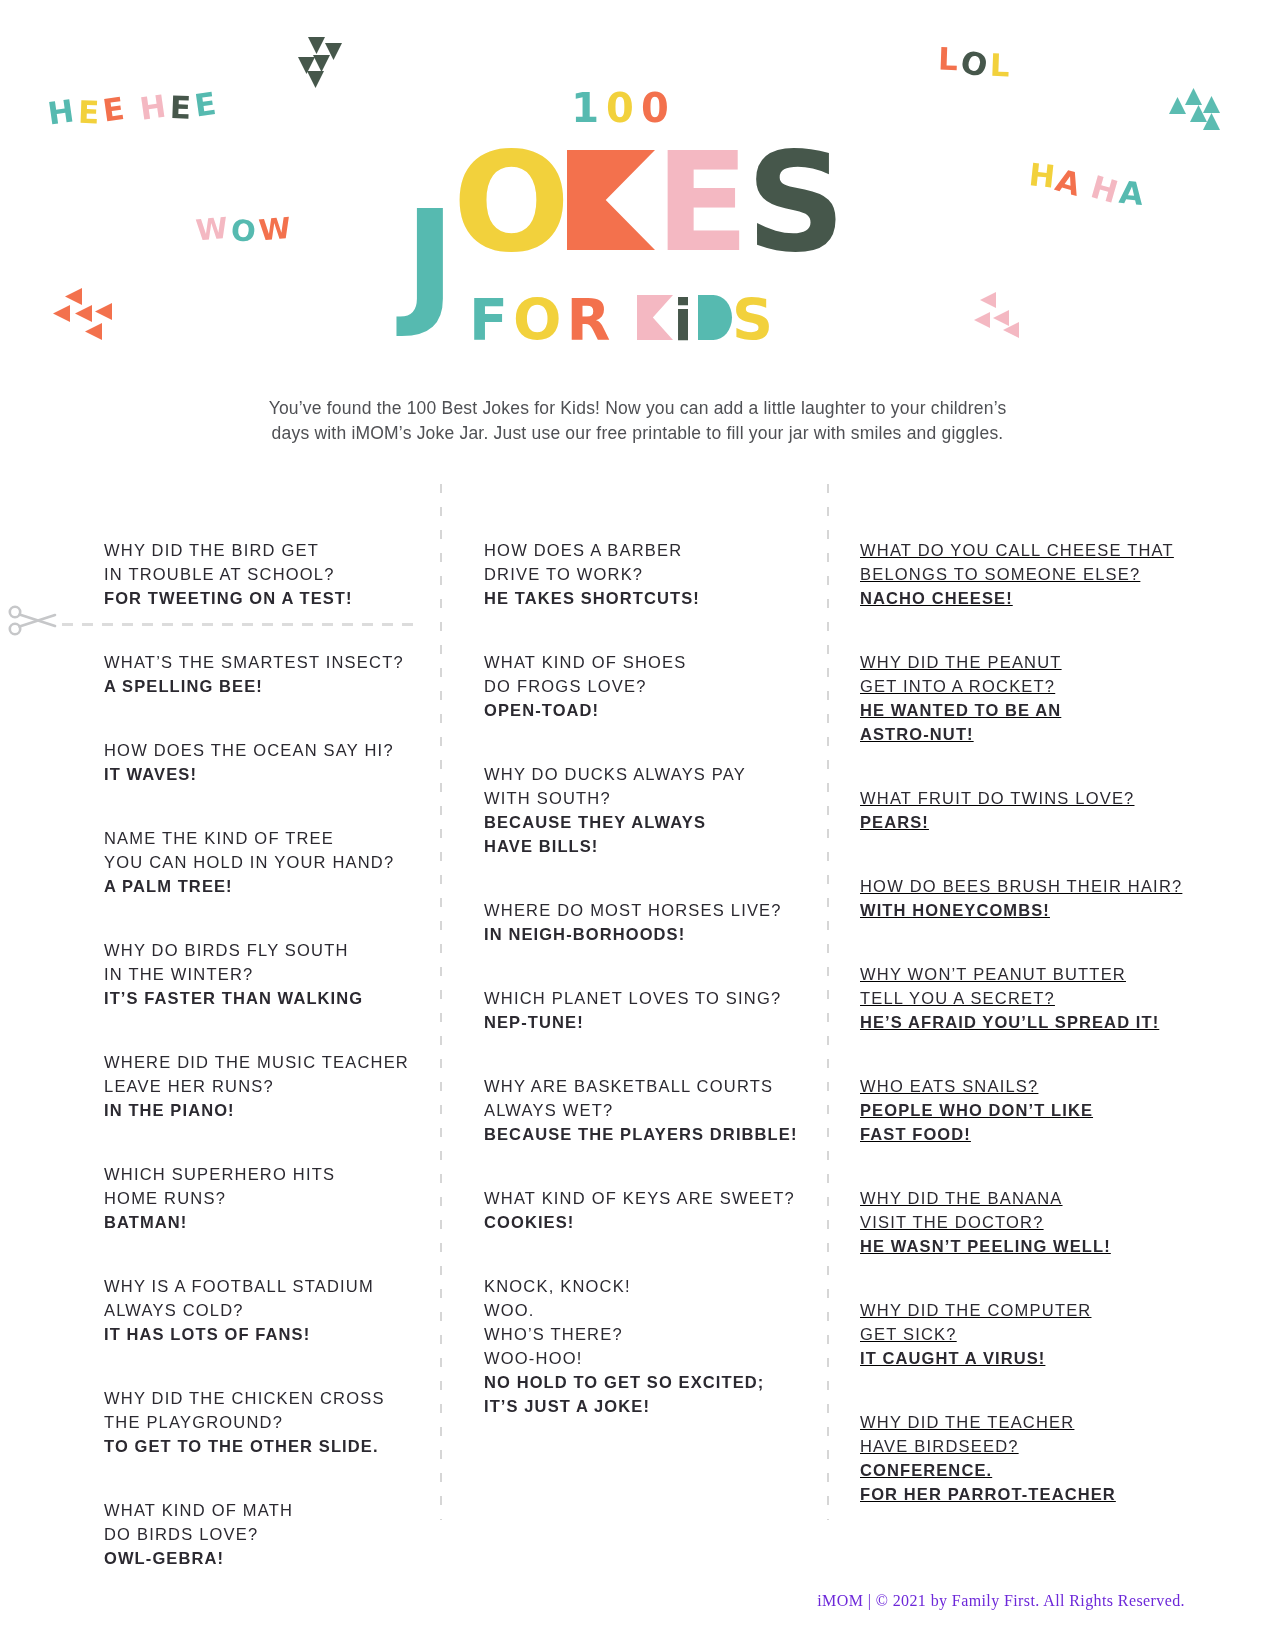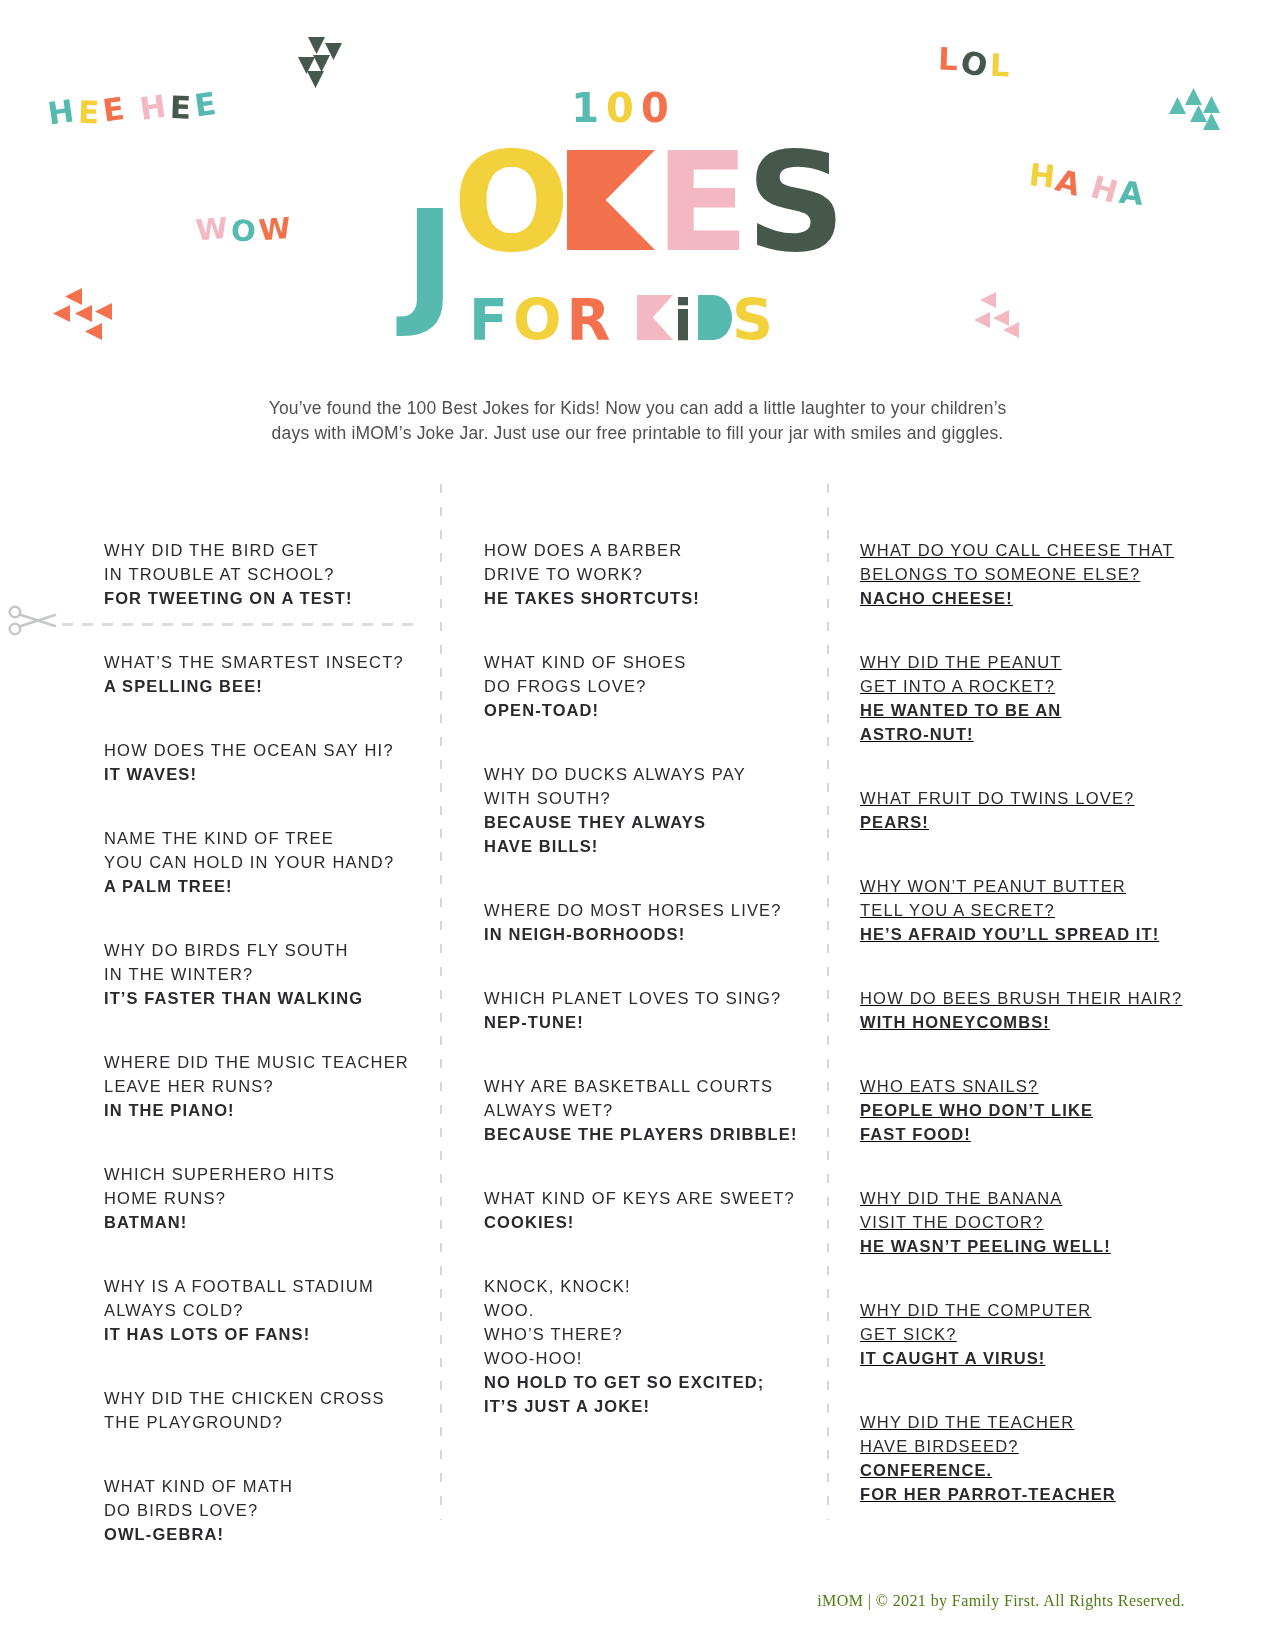--- a/index.html
+++ b/index.html
@@ -68,21 +68,21 @@
   .vdiv2{left:827px;}
   .cutline{
     position:absolute;top:623px;left:62px;width:352px;height:2.5px;
     background:repeating-linear-gradient(to right,#dcdcdc 0 11px,transparent 11px 20px);
   }
   .scissors{position:absolute;left:6px;top:602px;}
 
   
   .footer{
     position:absolute;top:1592px;right:90px;
-    font-family:"Liberation Serif",serif;font-size:16px;color:#4d7c0f;letter-spacing:0.4px;
+    font-family:"Liberation Serif",serif;font-size:16px;color:#6d28d9;letter-spacing:0.4px;
   }
 </style>
 </head>
 <body>
 
 <div class="page">
 
   <div class="cluster cluster-green"><svg width="47" height="55">
         <polygon points="0,0 17,0 8.5,17" fill="#46574b" transform="translate(13,4)"></polygon>
         <polygon points="0,0 17,0 8.5,17" fill="#46574b" transform="translate(30,10)"></polygon>
@@ -177,20 +177,21 @@
         <div class="jline a">BATMAN!</div>
       </div>
       <div class="joke">
         <div class="jline q">WHY IS A FOOTBALL STADIUM</div>
         <div class="jline q">ALWAYS COLD?</div>
         <div class="jline a">IT HAS LOTS OF FANS!</div>
       </div>
       <div class="joke">
         <div class="jline q">WHY DID THE CHICKEN CROSS</div>
         <div class="jline q">THE PLAYGROUND?</div>
+        <div class="jline a">TO GET TO THE OTHER SLIDE.</div>
       </div>
       <div class="joke">
         <div class="jline q">WHAT KIND OF MATH</div>
         <div class="jline q">DO BIRDS LOVE?</div>
         <div class="jline a">OWL-GEBRA!</div>
       </div>
     </div>
   <div class="col col2">
       <div class="joke">
         <div class="jline q">HOW DOES A BARBER</div>
@@ -244,27 +245,27 @@
         <div class="jline q">WHY DID THE PEANUT</div>
         <div class="jline q">GET INTO A ROCKET?</div>
         <div class="jline a">HE WANTED TO BE AN</div>
         <div class="jline a">ASTRO-NUT!</div>
       </div>
       <div class="joke">
         <div class="jline q">WHAT FRUIT DO TWINS LOVE?</div>
         <div class="jline a">PEARS!</div>
       </div>
       <div class="joke">
+        <div class="jline q">HOW DO BEES BRUSH THEIR HAIR?</div>
+        <div class="jline a">WITH HONEYCOMBS!</div>
+      </div>
+      <div class="joke">
         <div class="jline q">WHY WON’T PEANUT BUTTER</div>
         <div class="jline q">TELL YOU A SECRET?</div>
         <div class="jline a">HE’S AFRAID YOU’LL SPREAD IT!</div>
-      </div>
-      <div class="joke">
-        <div class="jline q">HOW DO BEES BRUSH THEIR HAIR?</div>
-        <div class="jline a">WITH HONEYCOMBS!</div>
       </div>
       <div class="joke">
         <div class="jline q">WHO EATS SNAILS?</div>
         <div class="jline a">PEOPLE WHO DON’T LIKE</div>
         <div class="jline a">FAST FOOD!</div>
       </div>
       <div class="joke">
         <div class="jline q">WHY DID THE BANANA</div>
         <div class="jline q">VISIT THE DOCTOR?</div>
         <div class="jline a">HE WASN’T PEELING WELL!</div>

